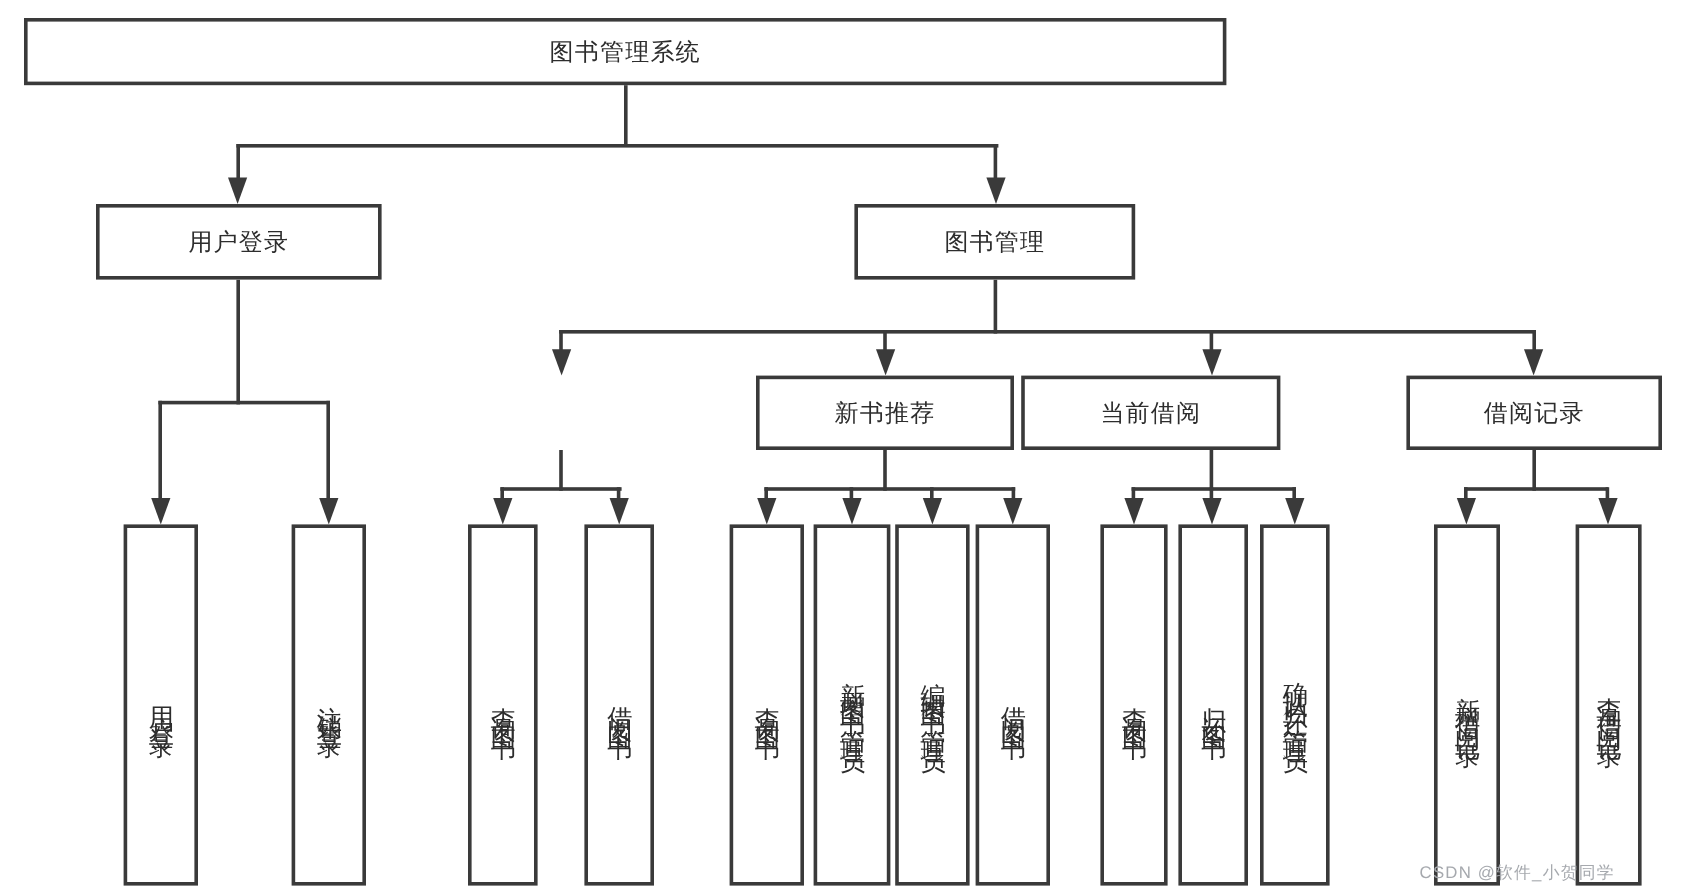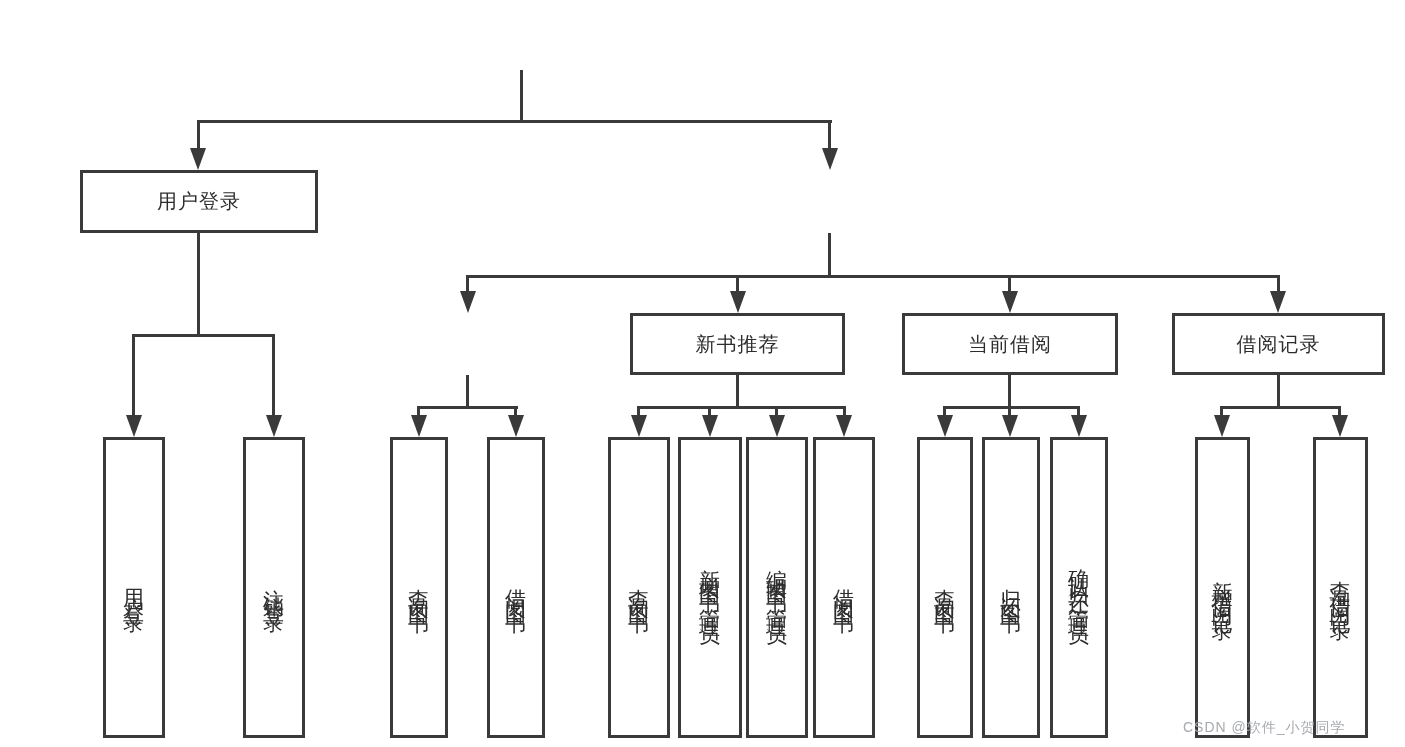--- a/index.html
+++ b/index.html
@@ -78,50 +78,52 @@
     letter-spacing: 1px;
     white-space: nowrap;
     z-index: 3;
   }
 </style>
 </head>
 <body>
 
 <div class="stage">
 
+  <div class="box" style="left:20px; top:15px; width:1002px; height:56px;">图书管理系统</div>
 
   <div class="vline" style="left:520px; top:70px; height:52px;"></div>
   <div class="hline" style="left:197px; top:120px; width:635px;"></div>
   <div class="vline" style="left:197px; top:120px; height:32px;"></div>
   <div class="arrow" style="left:190px; top:148px;"></div>
   <div class="vline" style="left:828px; top:120px; height:32px;"></div>
   <div class="arrow" style="left:822px; top:148px;"></div>
 
   <div class="box" style="left:80px; top:170px; width:238px; height:63px;">用户登录</div>
+  <div class="box" style="left:712px; top:170px; width:234px; height:63px;">图书管理</div>
 
   <div class="vline" style="left:197px; top:233px; height:104px;"></div>
   <div class="hline" style="left:132px; top:334px; width:143px;"></div>
   <div class="vline" style="left:132px; top:334px; height:85px;"></div>
   <div class="arrow" style="left:126px; top:415px;"></div>
   <div class="vline" style="left:272px; top:334px; height:85px;"></div>
   <div class="arrow" style="left:266px; top:415px;"></div>
 
   <div class="vline" style="left:828px; top:233px; height:45px;"></div>
   <div class="hline" style="left:466px; top:275px; width:814px;"></div>
   <div class="vline" style="left:466px; top:275px; height:20px;"></div>
   <div class="arrow" style="left:460px; top:291px;"></div>
   <div class="vline" style="left:736px; top:275px; height:20px;"></div>
   <div class="arrow" style="left:730px; top:291px;"></div>
   <div class="vline" style="left:1008px; top:275px; height:20px;"></div>
   <div class="arrow" style="left:1002px; top:291px;"></div>
   <div class="vline" style="left:1277px; top:275px; height:20px;"></div>
   <div class="arrow" style="left:1270px; top:291px;"></div>
 
   <div class="box" style="left:630px; top:313px; width:215px; height:62px;">新书推荐</div>
-  <div class="box" style="left:902px; top:313px; width:216px; height:62px;">当前借阅</div>
+  <div class="box" style="left:851px; top:313px; width:216px; height:62px;">当前借阅</div>
   <div class="box" style="left:1172px; top:313px; width:213px; height:62px;">借阅记录</div>
 
   <div class="vline" style="left:466px; top:375px; height:34px;"></div>
   <div class="hline" style="left:417px; top:406px; width:101px;"></div>
   <div class="vline" style="left:417px; top:406px; height:14px;"></div>
   <div class="arrow" style="left:411px; top:415px;"></div>
   <div class="vline" style="left:514px; top:406px; height:14px;"></div>
   <div class="arrow" style="left:508px; top:415px;"></div>
 
   <div class="vline" style="left:736px; top:375px; height:34px;"></div>

